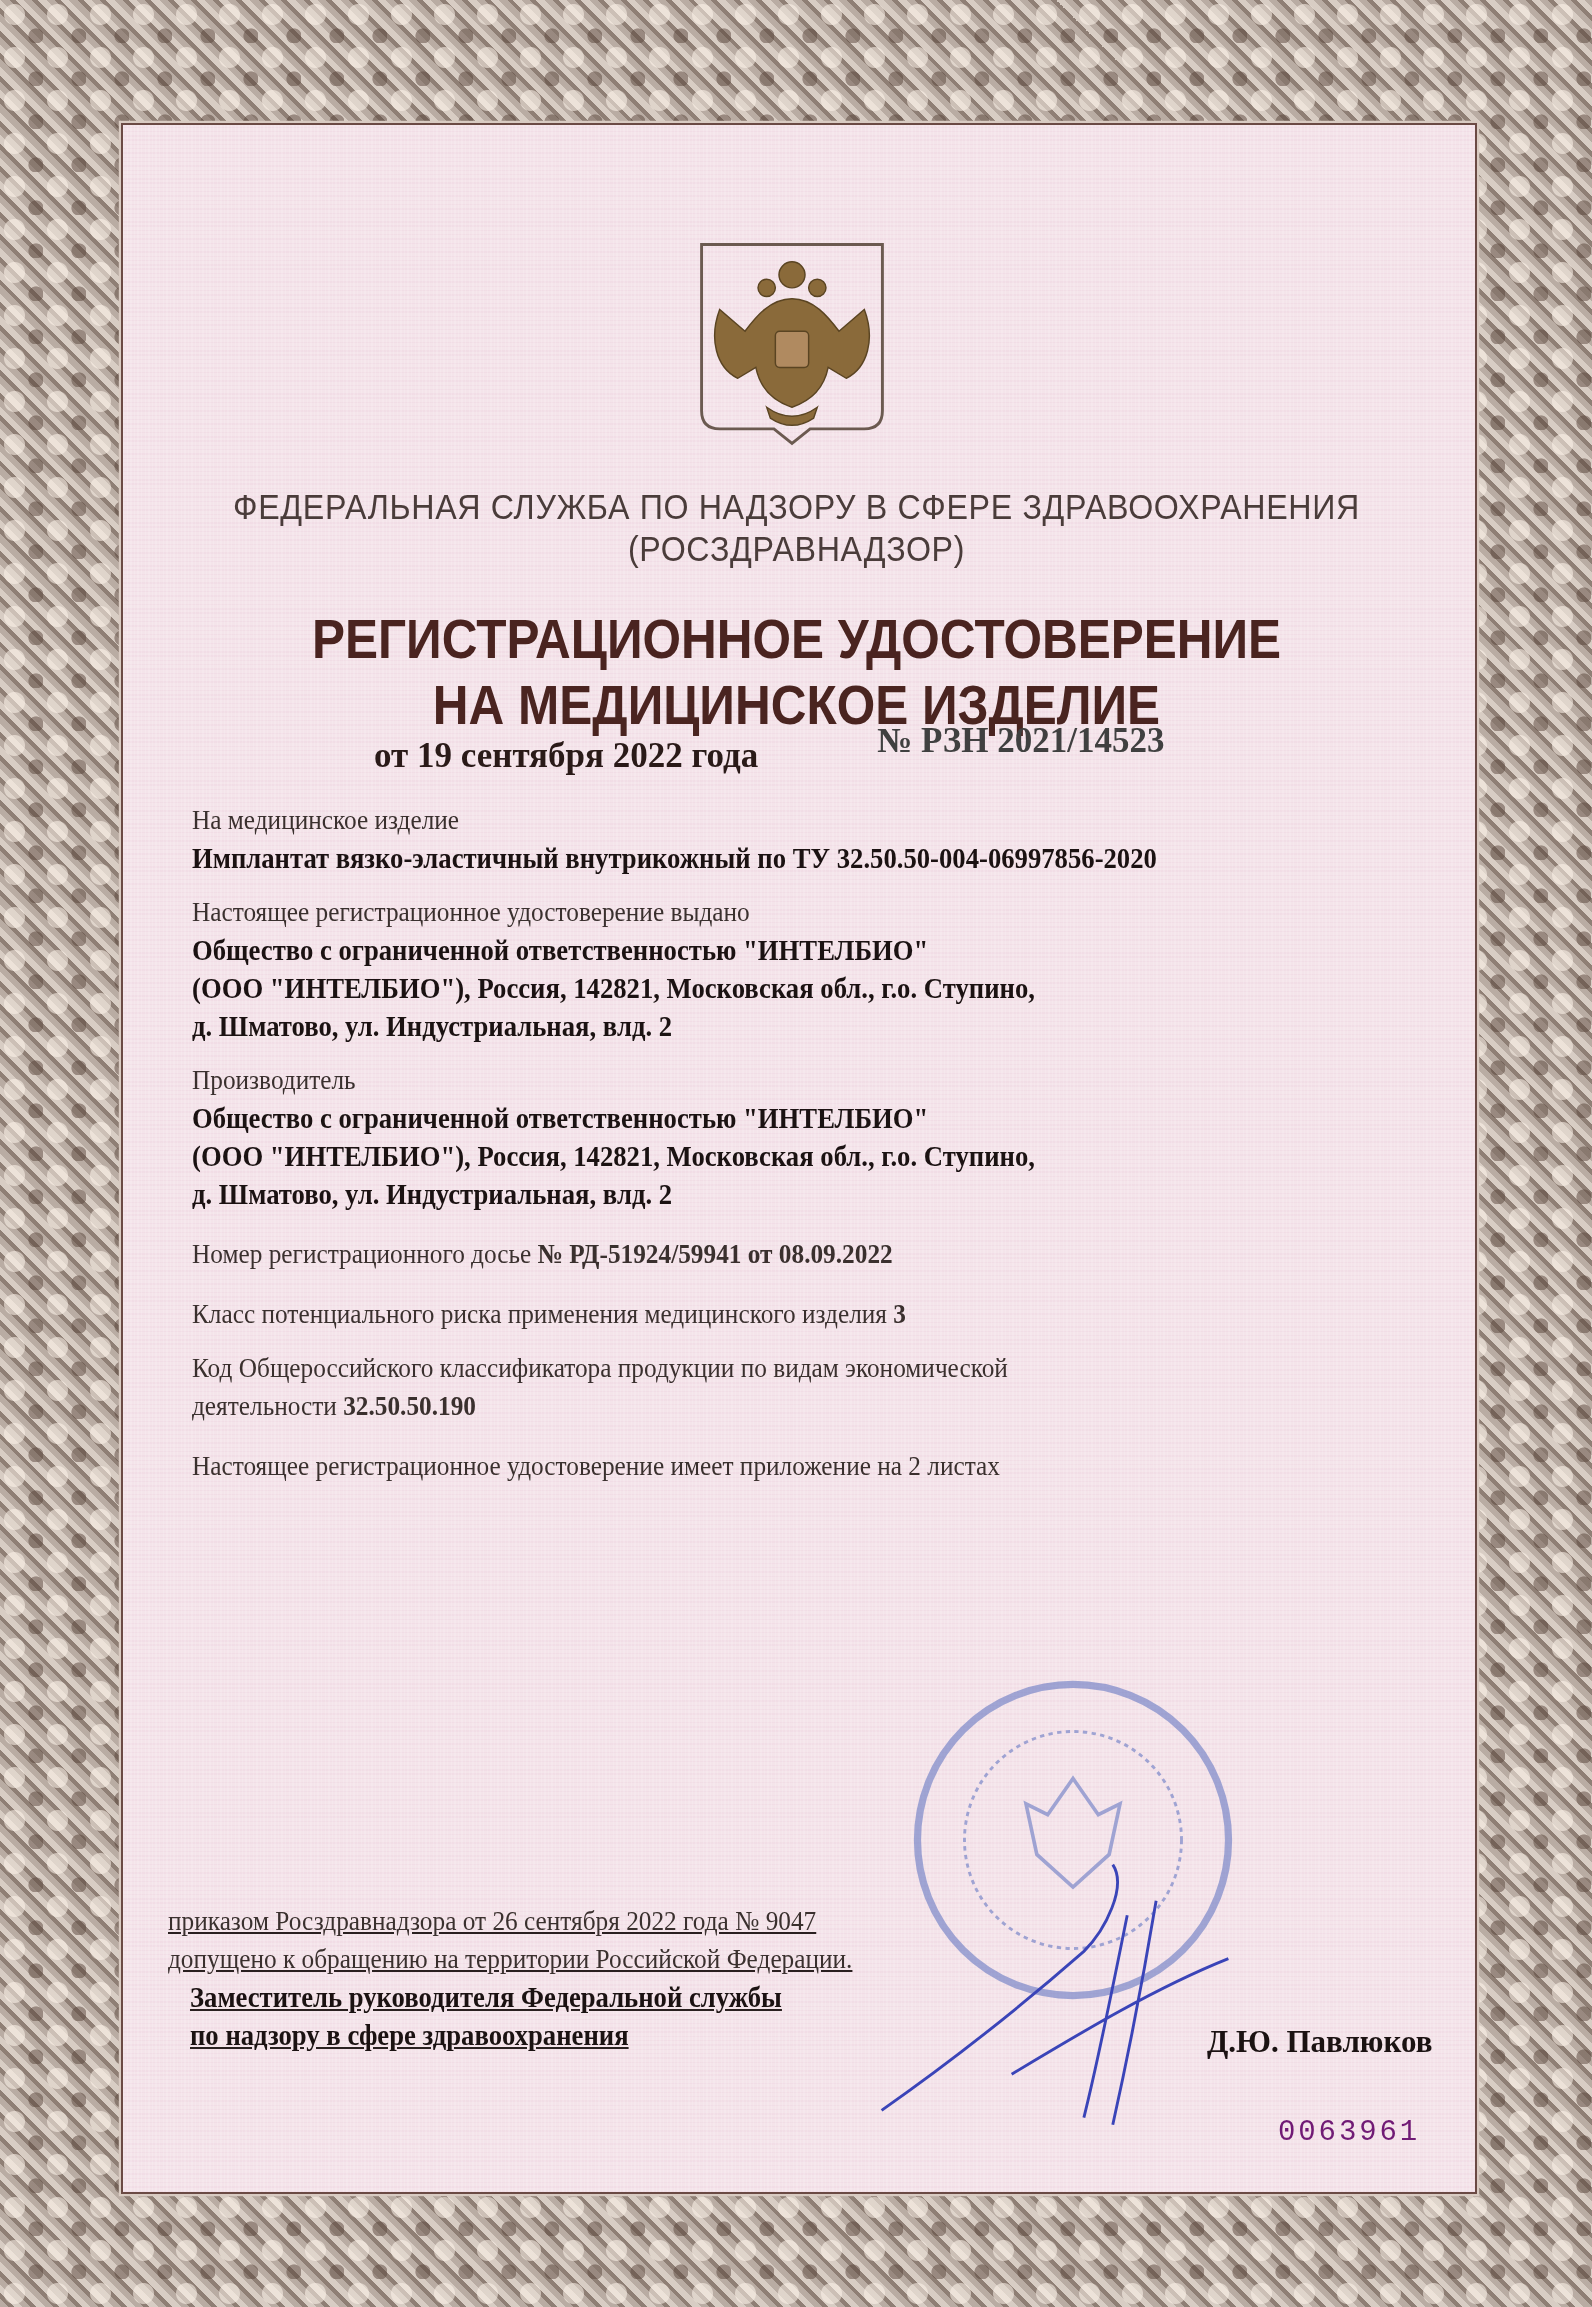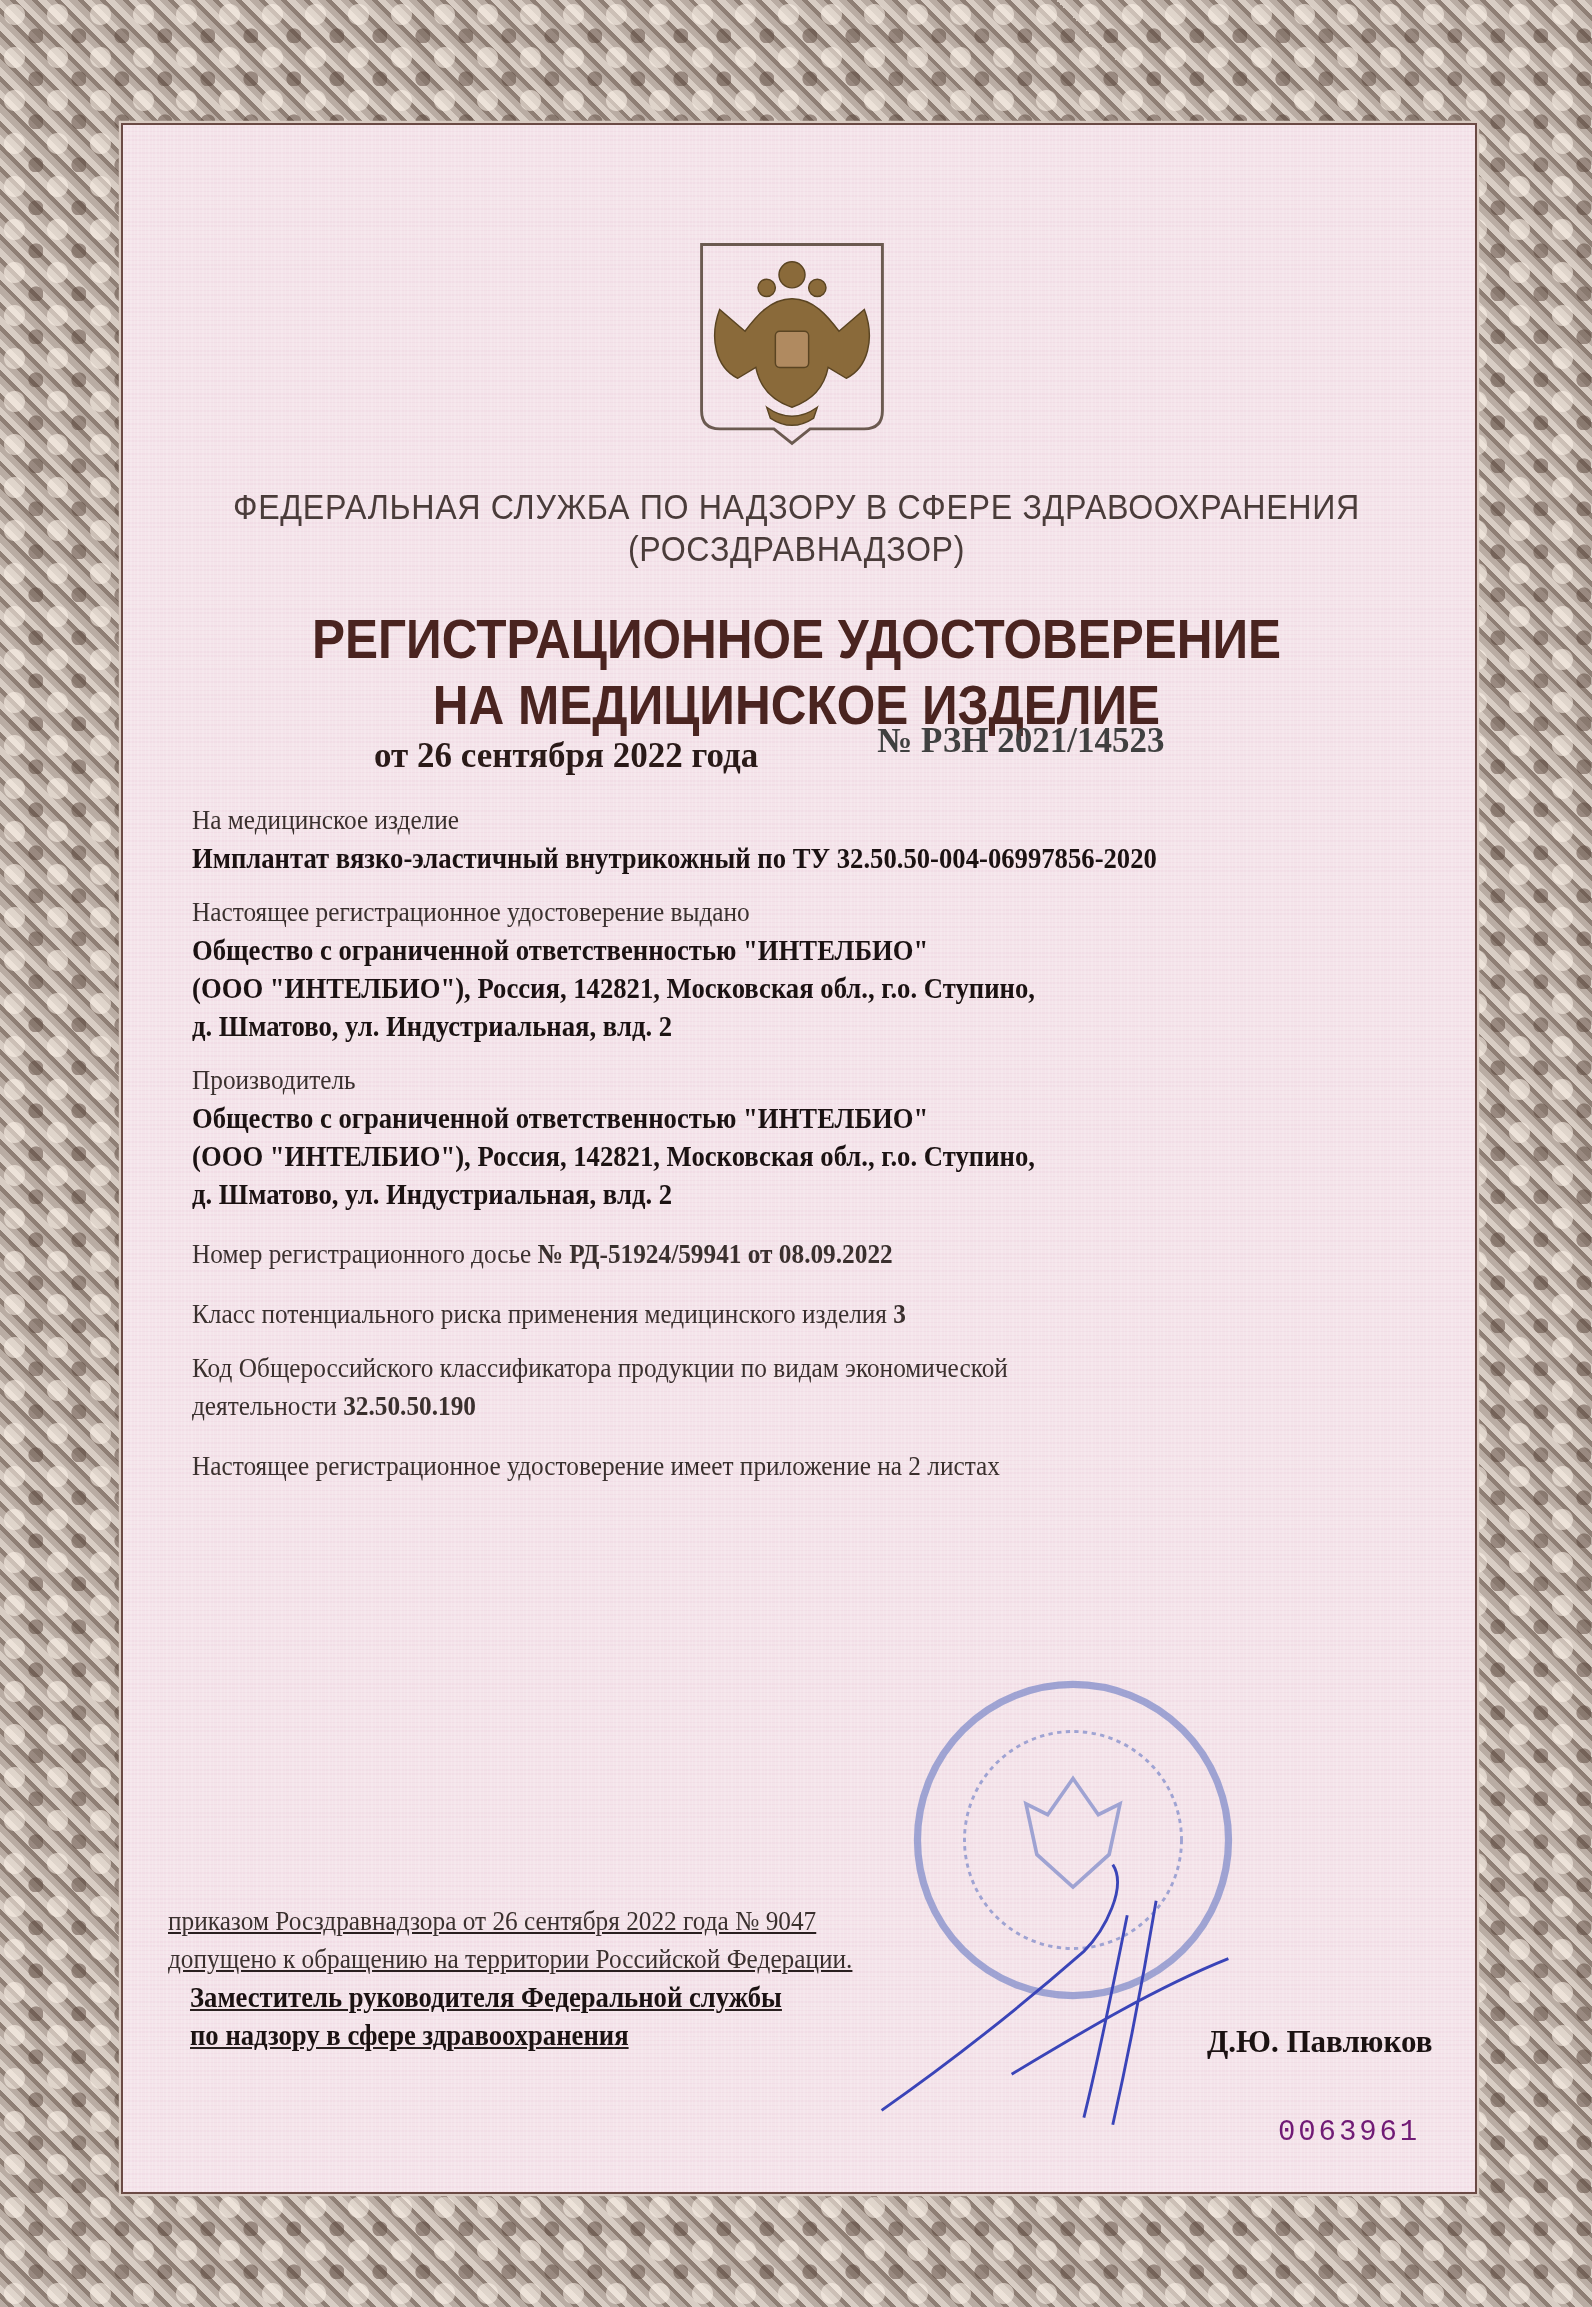--- a/index.html
+++ b/index.html
@@ -86,21 +86,21 @@
 
 <div class="agency">
   <div>ФЕДЕРАЛЬНАЯ СЛУЖБА ПО НАДЗОРУ В СФЕРЕ ЗДРАВООХРАНЕНИЯ</div>
   <div>(РОСЗДРАВНАДЗОР)</div>
 </div>
 
 <div class="title">
   <div>РЕГИСТРАЦИОННОЕ УДОСТОВЕРЕНИЕ</div>
   <div>НА МЕДИЦИНСКОЕ ИЗДЕЛИЕ</div>
 </div>
-<div class="dateline">от 26 сентября 2022 года</div>
+<div class="dateline">от 19 сентября 2022 года</div>
 <div class="regno">№ РЗН 2021/14523</div>
 
 <div class="body">
   <div class="blk">
     <div class="lbl">На медицинское изделие</div>
     <div class="val">Имплантат вязко-эластичный внутрикожный по ТУ 32.50.50-004-06997856-2020</div>
   </div>
   <div class="blk">
     <div class="lbl">Настоящее регистрационное удостоверение выдано</div>
     <div class="val">Общество с ограниченной ответственностью "ИНТЕЛБИО"</div>

